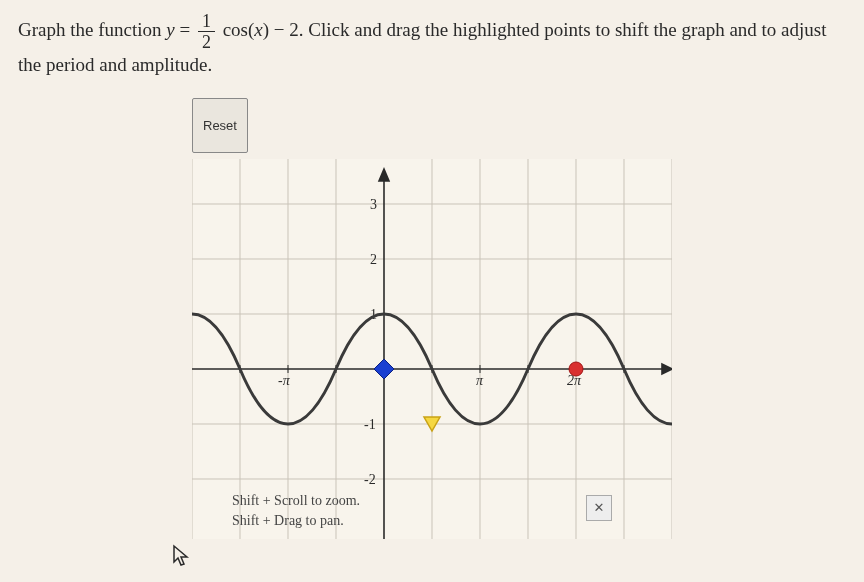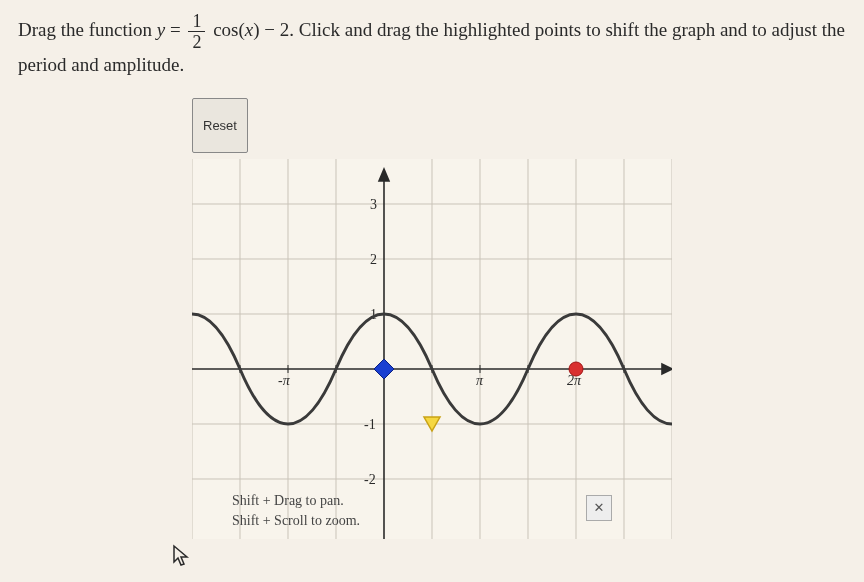--- a/index.html
+++ b/index.html
@@ -82,21 +82,21 @@
       bottom: 14px;
       font-size: 22px;
       color: #333;
     }
     svg { display: block; }
   </style>
 </head>
 <body>
 
 <div class="instruction">
-  <span>Drag the function </span><span class="math-var">y</span><span> = </span><span class="frac"><span class="num">1</span><span class="den">2</span></span><span> cos(</span><span class="math-var">x</span><span>) − 2</span><span>. Click and drag the highlighted points to shift the graph and to adjust the period and amplitude.</span>
+  <span>Graph the function </span><span class="math-var">y</span><span> = </span><span class="frac"><span class="num">1</span><span class="den">2</span></span><span> cos(</span><span class="math-var">x</span><span>) − 2</span><span>. Click and drag the highlighted points to shift the graph and to adjust the period and amplitude.</span>
 </div>
 
 <div class="graph-container">
   <button class="reset-btn">Reset</button>
 
   <div class="plot-area">
     <svg width="480" height="380" viewBox="0 0 480 380">
 
       <g stroke="#c9c3b8" stroke-width="1">
 
@@ -166,22 +166,22 @@
       <g>
         <polygon points="232,258 248,258 240,272" fill="#f5d742" stroke="#c9a215" stroke-width="1.5"></polygon>
       </g>
 
       <g>
         <circle cx="384" cy="210" r="7" fill="#d93030" stroke="#a11515" stroke-width="1"></circle>
       </g>
     </svg>
 
     <div class="hint-box">
+      <div>Shift + Scroll to zoom.</div>
       <div>Shift + Drag to pan.</div>
-      <div>Shift + Scroll to zoom.</div>
     </div>
     <div class="close-hint">✕</div>
   </div>
 </div>
 
 <div class="cursor-arrow">
   <svg width="20" height="24" viewBox="0 0 20 24">
       <path d="M2 2 L2 18 L6 14 L9 21 L12 20 L9 13 L15 13 Z" fill="none" stroke="#2a2a2a" stroke-width="1.5"></path>
     </svg>
 </div>

